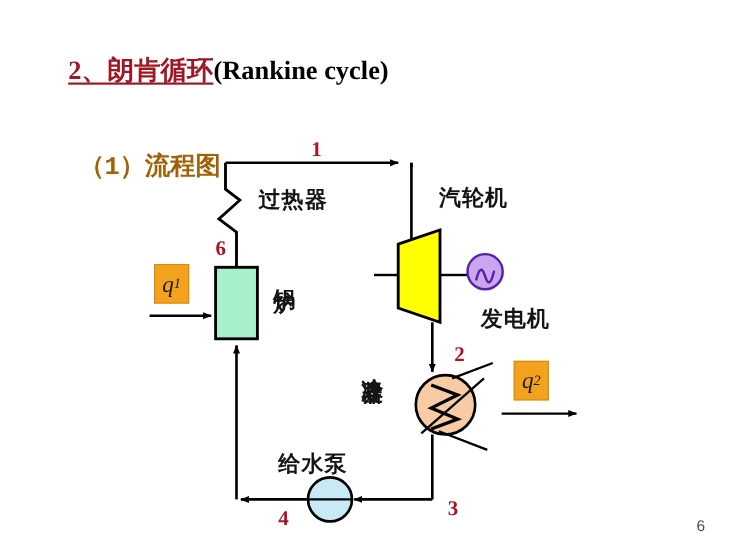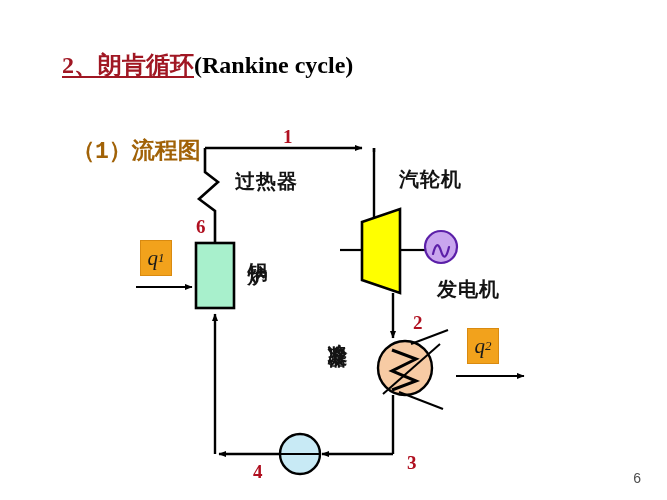--- a/index.html
+++ b/index.html
@@ -196,20 +196,21 @@
   <div class="cn-label" style="left:235px; top:168px;">过热器</div>
 
   <div class="cn-label vertical" style="left:248px; top:246px;">锅炉</div>
 
   <div class="cn-label" style="left:383px; top:166px;margin-left:16px;">汽轮机</div>
 
   <div class="cn-label" style="left:424px; top:276px;margin-left:13px;">发电机</div>
 
   <div class="cn-label vertical" style="left:328px; top:328px;">冷凝器</div>
 
+  <div class="cn-label" style="left:253px; top:408px;">给水泵</div>
 
   <div class="statenum" style="left:283px; top:126px;">1</div>
   <div class="statenum" style="left:413px; top:312px;">2</div>
   <div class="statenum" style="left:407px; top:452px;">3</div>
   <div class="statenum" style="left:253px; top:461px;">4</div>
   <div class="statenum" style="left:196px; top:216px;">6</div>
 
   <div class="qbox" style="left:140px; top:240px; width:32px; height:36px;">
     <span>q</span>
       <sub>1</sub>

